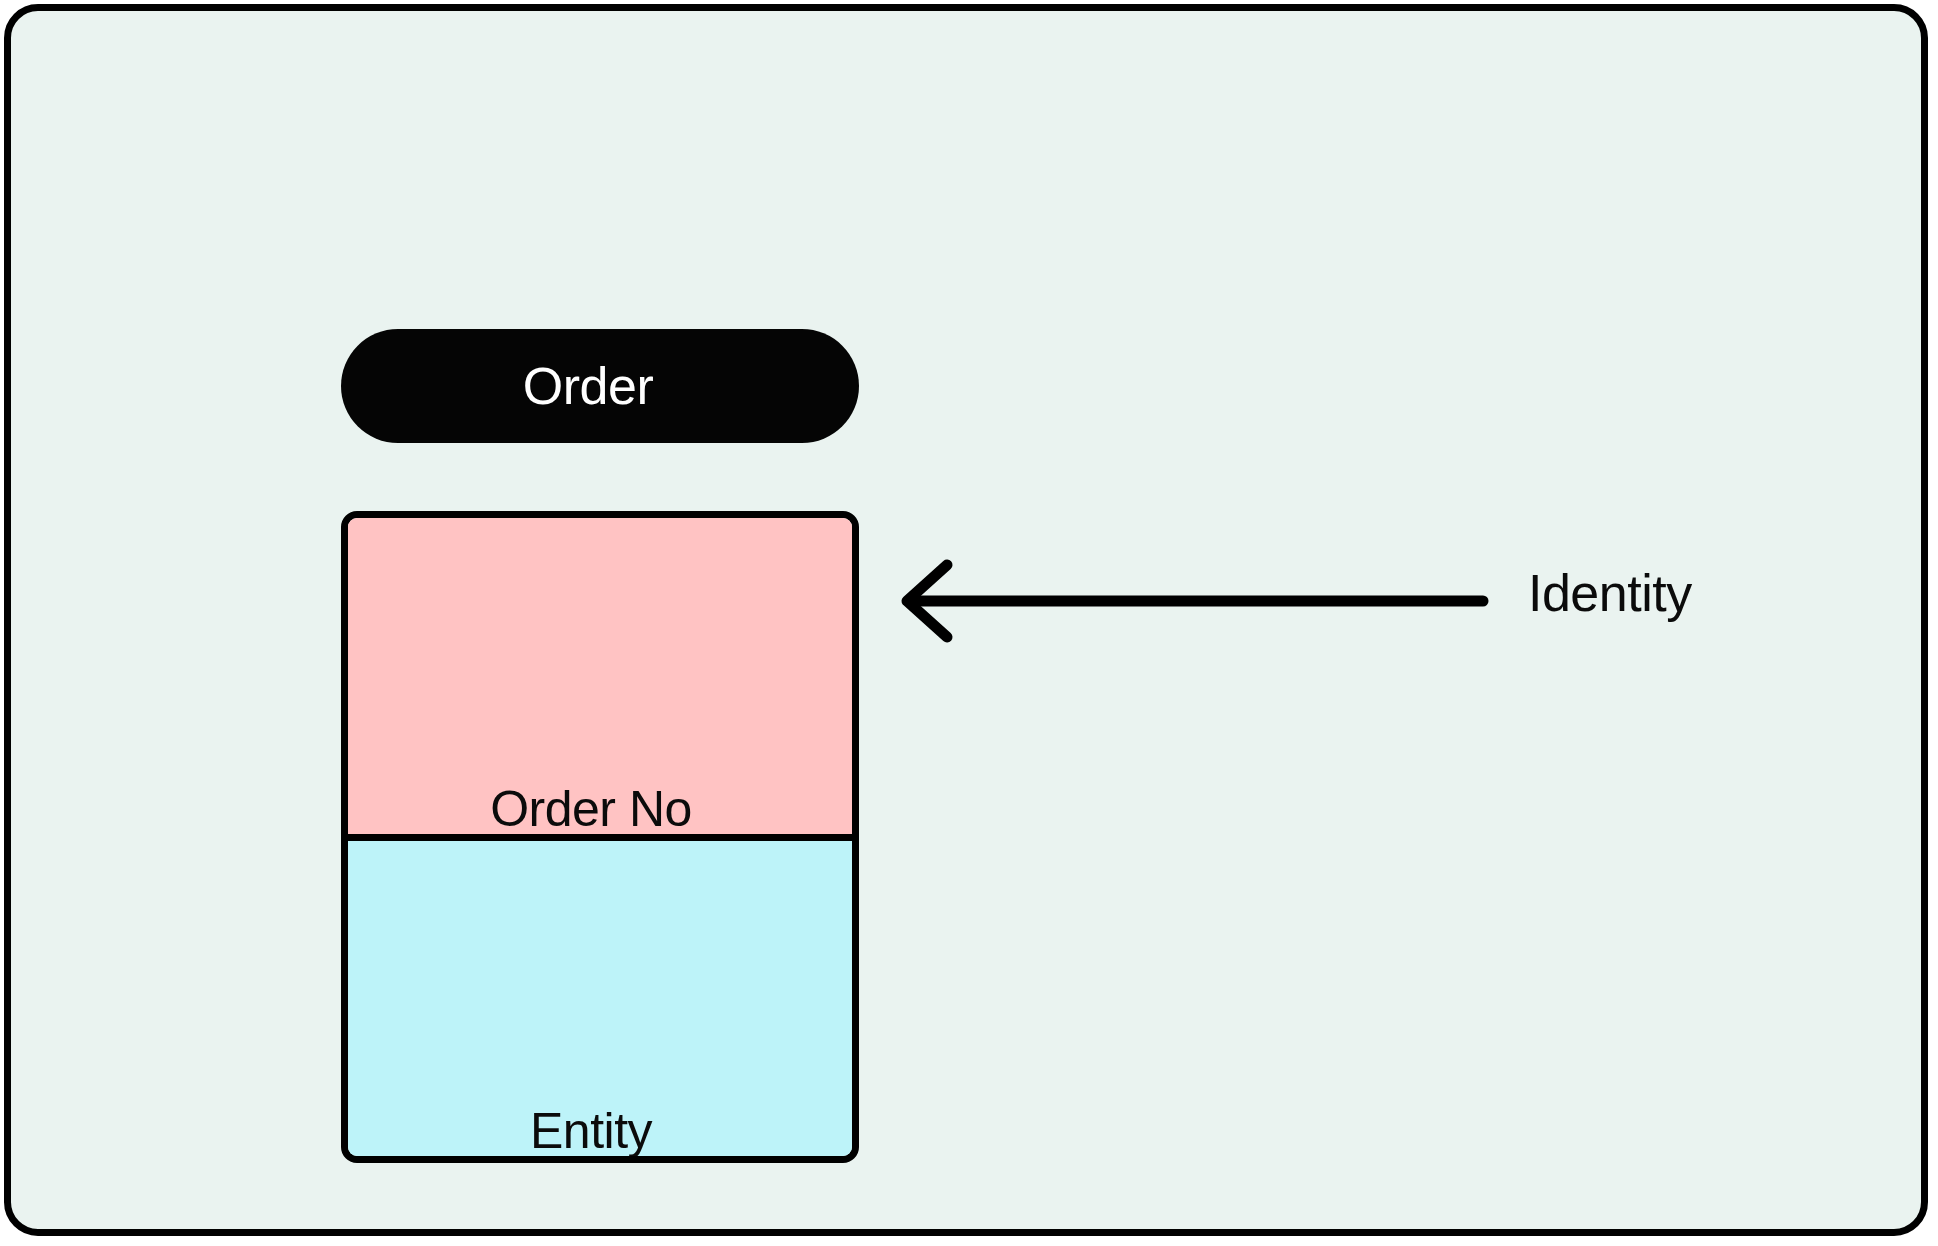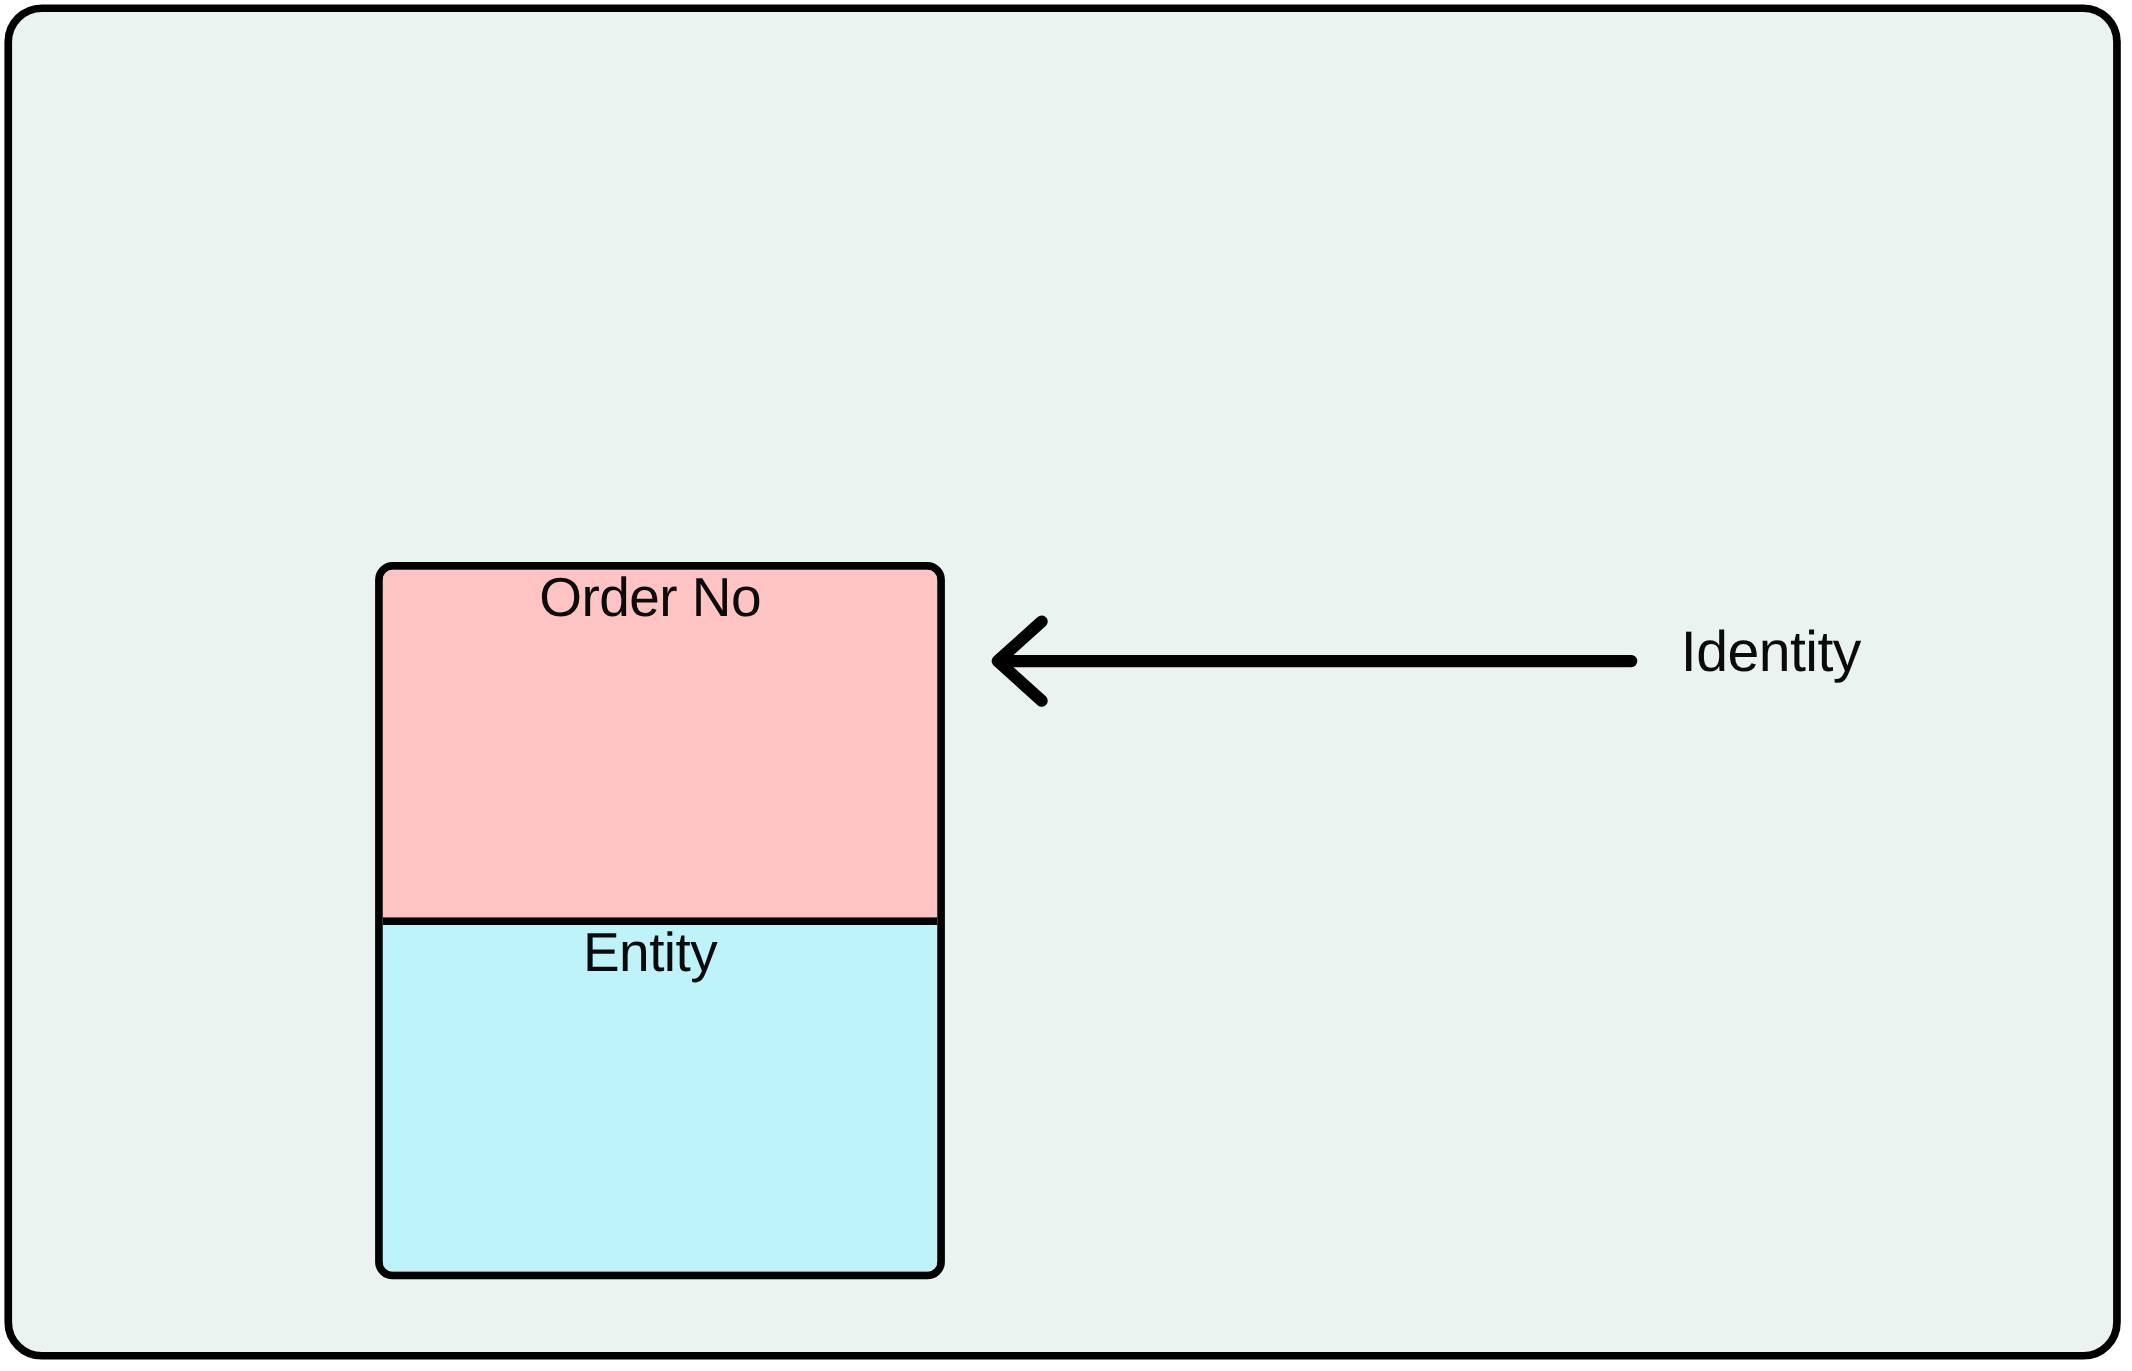--- a/index.html
+++ b/index.html
@@ -88,21 +88,21 @@
     box-sizing: border-box;
     border: 7px solid #000000;
     border-radius: 16px;
     overflow: hidden;
     display: flex;
     flex-direction: column;
   }
   .attribute-row {
     flex: 1 1 0;
     display: flex;
-    align-items: flex-start;
+    align-items: flex-end;
     justify-content: center;
     box-sizing: border-box;
     border-bottom: 7px solid #000000;
   }
   .attribute-row:last-child {
     border-bottom: none;
   }
   .attribute-row.identity {
     background: #ffc3c3;
   }
@@ -144,20 +144,23 @@
     line-height: 1;
     white-space: nowrap;
   }
 </style>
 </head>
 <body>
 
 <div id="diagram-frame">
 
 
+  <div id="entity-pill">
+    <span id="entity-pill-label">Order</span>
+  </div>
 
   <div id="attribute-table">
     <div class="attribute-row identity">
       <span class="attribute-label">Order No</span>
     </div>
     <div class="attribute-row plain">
       <span class="attribute-label">Entity</span>
     </div>
   </div>
 

